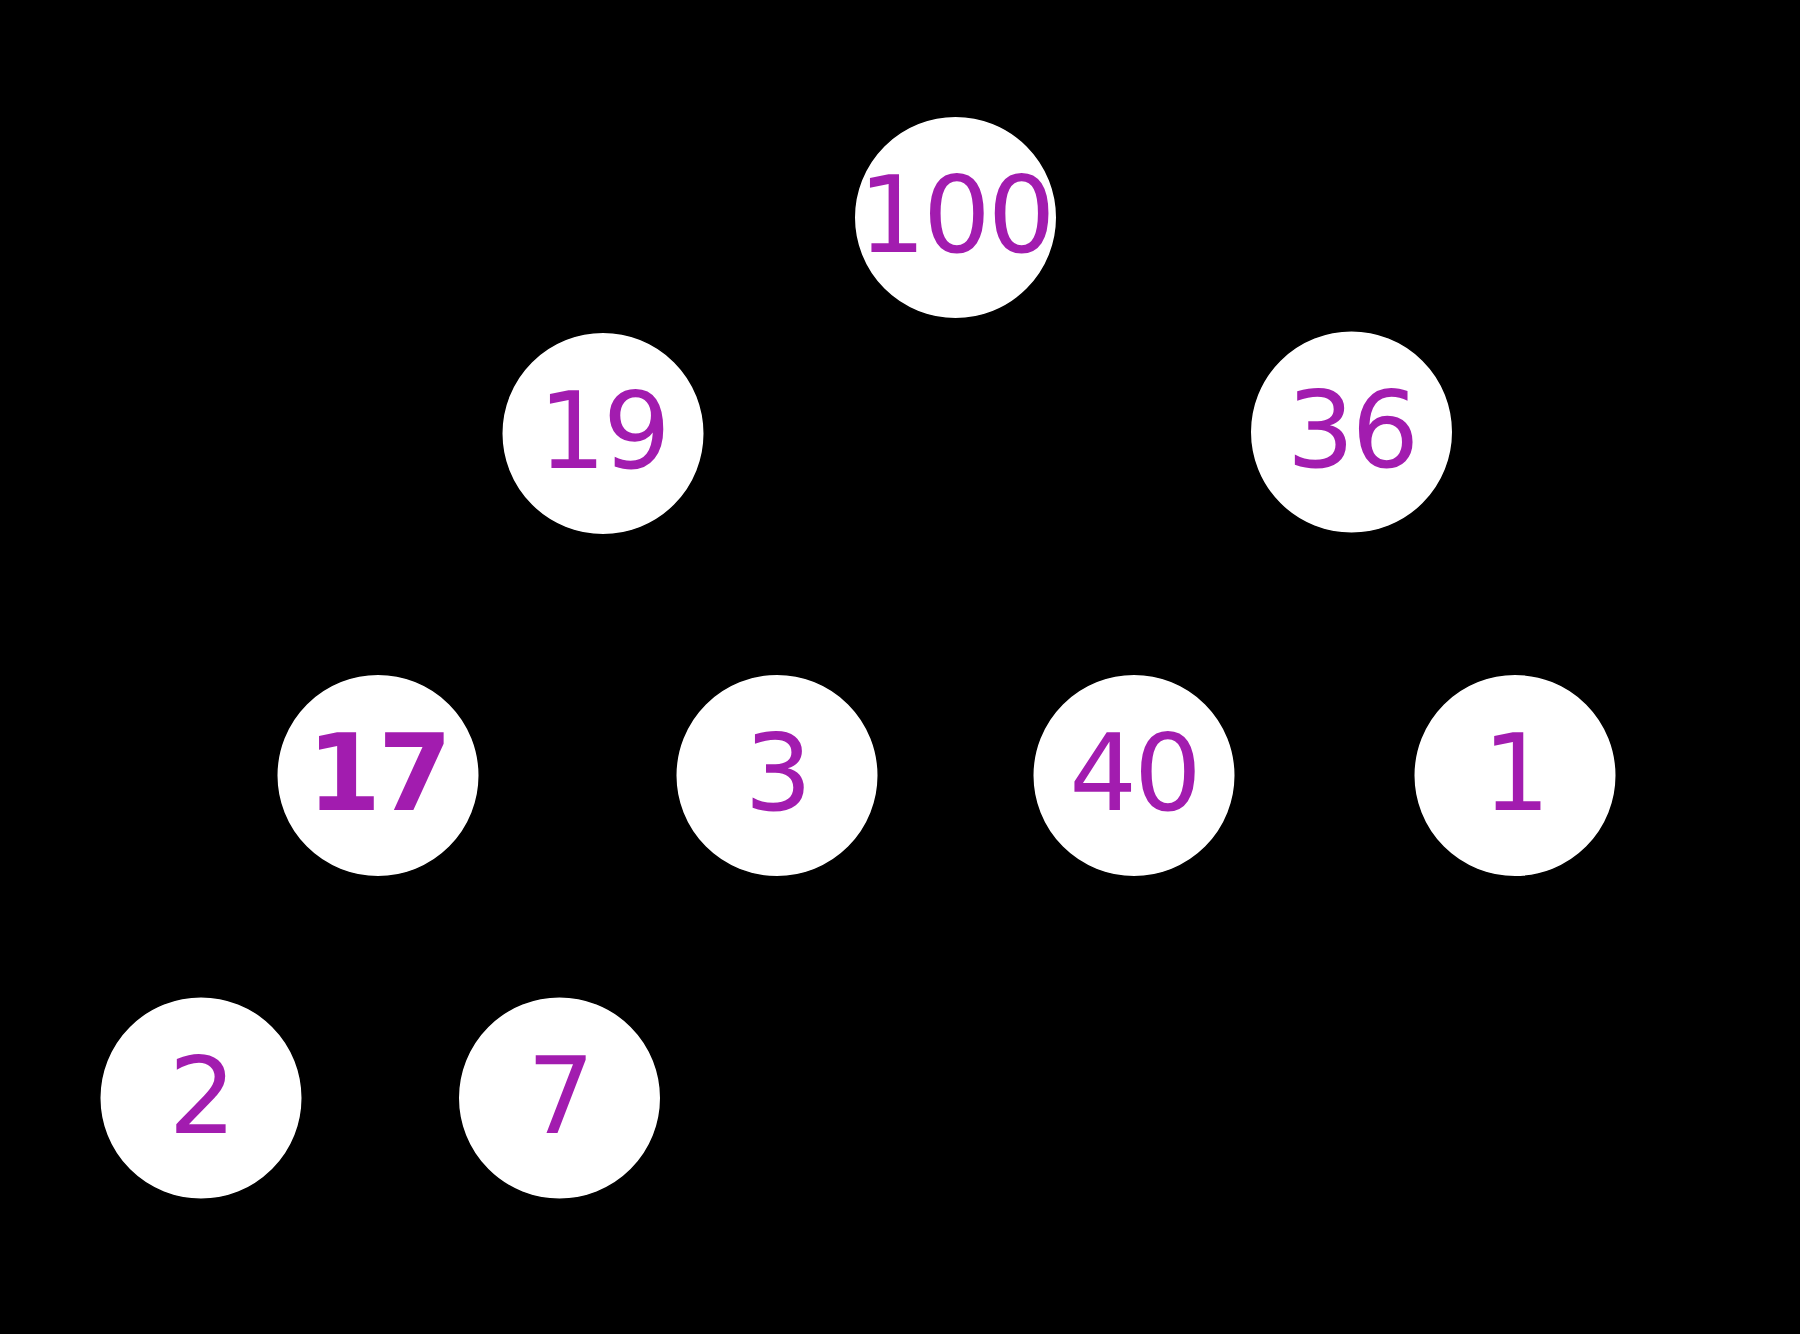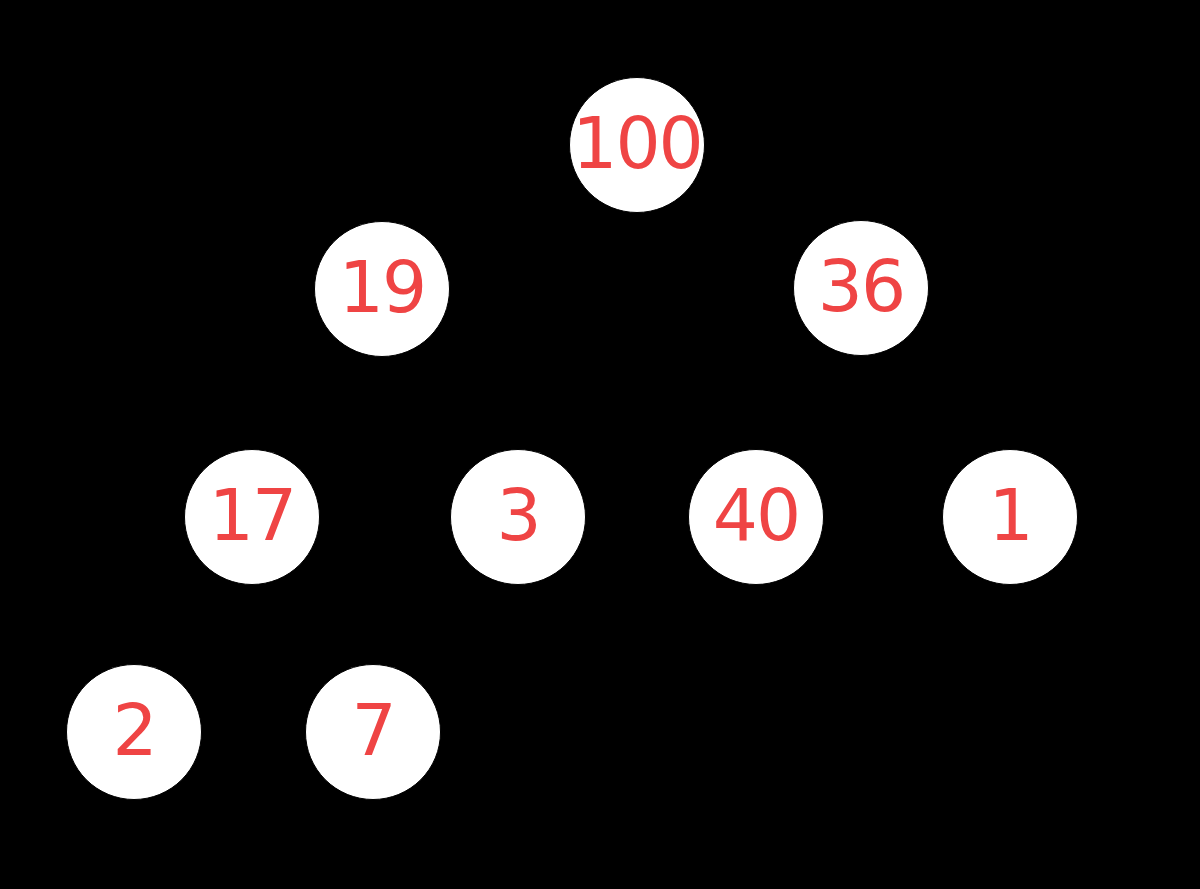--- a/index.html
+++ b/index.html
@@ -32,42 +32,42 @@
     border: 1px solid #000000;
     box-sizing: border-box;
     display: flex;
     align-items: center;
     justify-content: center;
     z-index: 1;
   }
   .node-label {
     font-size: 71px;
     line-height: 1;
-    color: #ef4444;
+    color: #a21caf;
     letter-spacing: -2px;
     transform: translateY(-2px);
     white-space: nowrap;
   }
 </style>
 </head>
 <body style="background: rgb(0, 0, 0);">
 
 <div class="canvas">
   <svg class="edge-layer"></svg>
 
   <div class="node" style="width: 136px; height: 136px; left: 569px; top: 77px; background: rgb(255, 255, 255); border-color: rgb(0, 0, 0); color: rgb(0, 0, 0);">
     <span class="node-label">100</span>
   </div>
-  <div class="node" style="width: 136px; height: 136px; left: 314px; top: 221px; background: rgb(255, 255, 255); border-color: rgb(0, 0, 0); color: rgb(0, 0, 0);">
+  <div class="node" style="width: 136px; height: 136px; left: 334px; top: 221px; background: rgb(255, 255, 255); border-color: rgb(0, 0, 0); color: rgb(0, 0, 0);">
     <span class="node-label">19</span>
   </div>
-  <div class="node" style="width: 136px; height: 136px; left: 793px; top: 220px; background: rgb(255, 255, 255); border-color: rgb(0, 0, 0); color: rgb(0, 0, 0);">
+  <div class="node" style="width: 136px; height: 136px; left: 833px; top: 220px; background: rgb(255, 255, 255); border-color: rgb(0, 0, 0); color: rgb(0, 0, 0);">
     <span class="node-label">36</span>
   </div>
-  <div class="node" style="width: 136px; height: 136px; left: 184px; top: 449px; background: rgb(255, 255, 255); border-color: rgb(0, 0, 0); color: rgb(0, 0, 0);">
+  <div class="node" style="width: 136px; height: 136px; left: 184px; top: 449px; background: rgb(255, 255, 255); border-color: rgb(0, 0, 0); color: rgb(0, 0, 0); font-weight: bold;">
     <span class="node-label">17</span>
   </div>
   <div class="node" style="width: 136px; height: 136px; left: 450px; top: 449px; background: rgb(255, 255, 255); border-color: rgb(0, 0, 0); color: rgb(0, 0, 0);">
     <span class="node-label">3</span>
   </div>
   <div class="node" style="width: 136px; height: 136px; left: 688px; top: 449px; background: rgb(255, 255, 255); border-color: rgb(0, 0, 0); color: rgb(0, 0, 0);">
     <span class="node-label">40</span>
   </div>
   <div class="node" style="width: 136px; height: 136px; left: 942px; top: 449px; background: rgb(255, 255, 255); border-color: rgb(0, 0, 0); color: rgb(0, 0, 0);">
     <span class="node-label">1</span>

